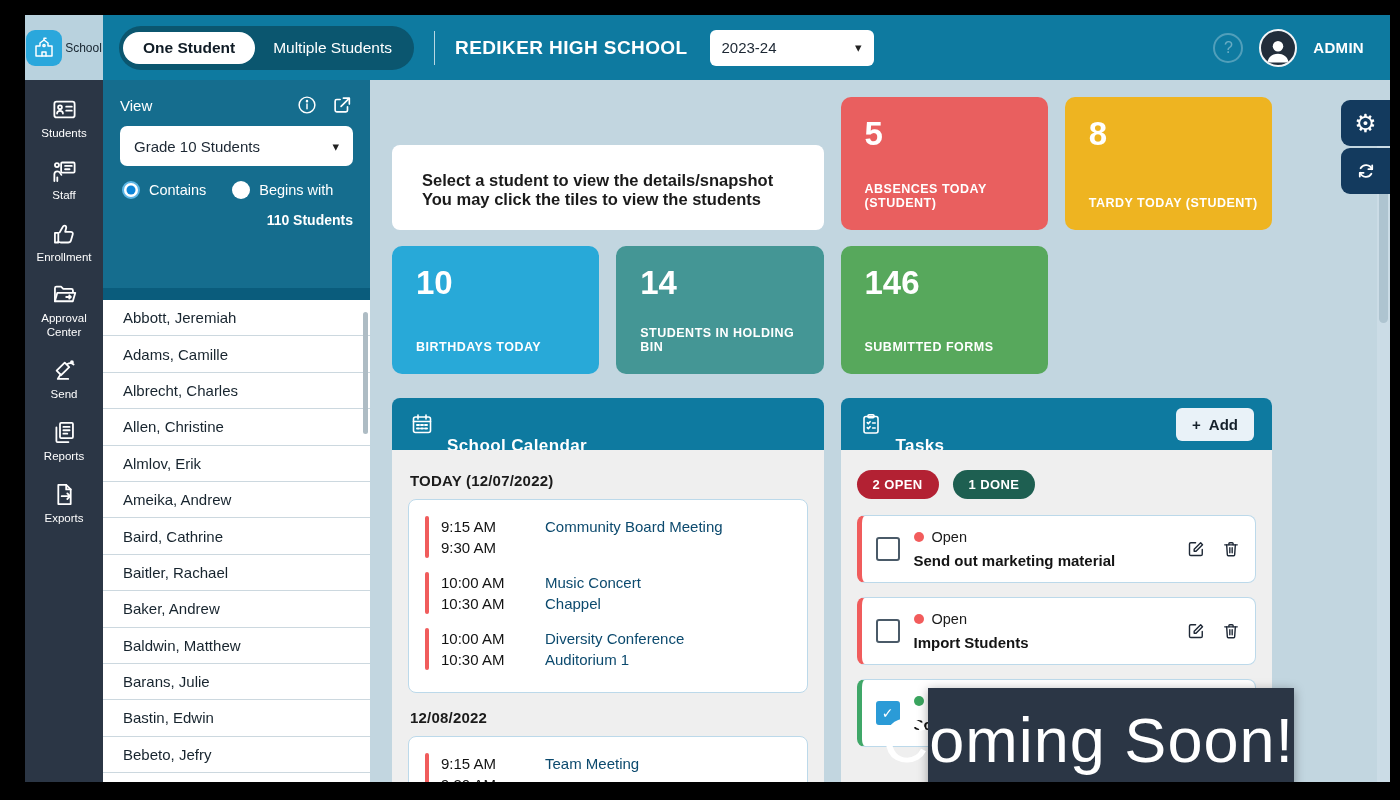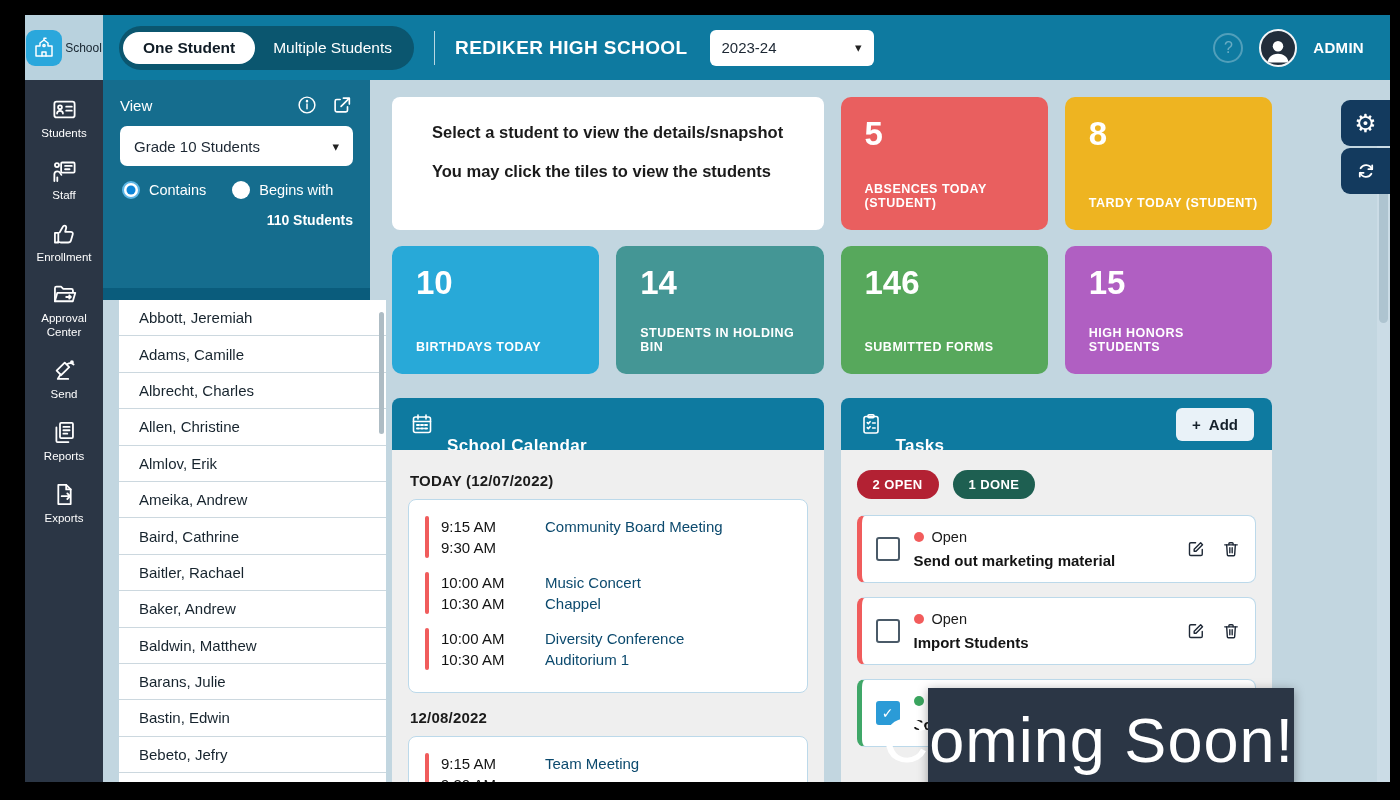--- a/index.html
+++ b/index.html
@@ -39,28 +39,28 @@
   .radio-opt{display:flex;align-items:center;gap:9px;font-size:14.5px;cursor:pointer;}
   .radio{width:18px;height:18px;border-radius:50%;background:#fff;position:relative;box-sizing:border-box;}
   .radio.sel{border:2px solid #5cb6e6;}
   .radio.sel::after{content:"";position:absolute;left:50%;top:50%;width:9px;height:9px;border-radius:50%;background:#0f86d8;transform:translate(-50%,-50%);}
   .searchbox{background:#fff;border-radius:7px;height:42px;display:flex;align-items:center;padding:0 12px;gap:10px;}
   .searchbox input{border:none;outline:none;font-size:15px;color:#222;flex:1;font-family:inherit;background:transparent;}
   .count{text-align:right;font-size:14px;font-weight:700;margin-top:9px;}
   .list-strip{position:absolute;left:78px;top:273px;width:267px;height:12px;background:#0a5c7c;}
 
   
-  .stulist{position:absolute;left:94px;top:285px;width:267px;height:482px;background:#fff;overflow:hidden;}
+  .stulist{position:absolute;left:78px;top:285px;width:267px;height:482px;background:#fff;overflow:hidden;}
   .sturow{height:36.4px;display:flex;align-items:center;padding-left:20px;font-size:15px;color:#17242e;border-bottom:1px solid #ccd8df;cursor:pointer;box-sizing:border-box;}
   .stu-scroll{position:absolute;right:2px;top:12px;width:5px;height:122px;border-radius:3px;background:#aebcc4;}
 
   
   .main{position:absolute;left:345px;top:65px;right:0;bottom:0;overflow:hidden;}
   .content{position:absolute;left:22px;top:17px;width:880px;display:grid;grid-template-columns:repeat(4,1fr);grid-template-rows:133px 128px 430px;gap:16px 17px;}
-  .notice{grid-column:span 2;background:#fff;border-radius:8px;padding:26px 40px;box-sizing:border-box;display:flex;flex-direction:column;gap:20px;}
+  .notice{grid-column:span 2;background:#fff;border-radius:8px;padding:26px 30px;box-sizing:border-box;display:flex;flex-direction:column;margin-top:48px;}
   .notice div{font-weight:700;font-size:16.5px;color:#1b1b1b;}
   .tile{border-radius:10px;color:#fff;position:relative;cursor:pointer;}
   .tile .val{position:absolute;left:24px;top:18px;font-size:33px;font-weight:700;}
   .tile .tlabel{position:absolute;left:24px;bottom:20px;right:14px;font-size:12.5px;font-weight:700;letter-spacing:.5px;}
 
   .panel{grid-column:span 2;margin-top:8px;display:flex;flex-direction:column;border-radius:8px 8px 0 0;overflow:hidden;}
   .panel-hdr{height:52px;background:#0e7aa0;display:flex;align-items:center;padding:0 18px;gap:13px;flex:0 0 auto;}
   .panel-title{color:#fff;font-weight:700;font-size:17px;letter-spacing:.4px;flex:1;margin-top:44px;}
   .panel-body{background:#efefef;flex:1;padding:18px 16px;overflow:hidden;}
 
@@ -349,24 +349,20 @@
         <div class="tile" style="background: rgb(68, 150, 149);">
           <div class="val">14</div>
           <div class="tlabel">STUDENTS IN HOLDING BIN</div>
         </div>
 
         <div class="tile" style="background: rgb(87, 168, 92);">
           <div class="val">146</div>
           <div class="tlabel">SUBMITTED FORMS</div>
         </div>
 
-        <div class="tile" style="background: rgb(176, 95, 194);">
-          <div class="val">15</div>
-          <div class="tlabel">HIGH HONORS STUDENTS</div>
-        </div>
 
       <div class="panel">
         <div class="panel-hdr">
           <span>
             <svg width="24" height="24" viewBox="0 0 24 24" fill="none" stroke="#fff" stroke-width="1.6" stroke-linecap="round">
                 <rect x="3.5" y="5" width="17" height="15.5" rx="2"></rect>
                 <path d="M3.5 9.5h17M8 3v4M16 3v4"></path>
                 <path d="M7 13h2M11 13h2M15 13h2M7 16.5h2M11 16.5h2M15 16.5h2" stroke-width="2"></path>
               </svg>
           </span>

